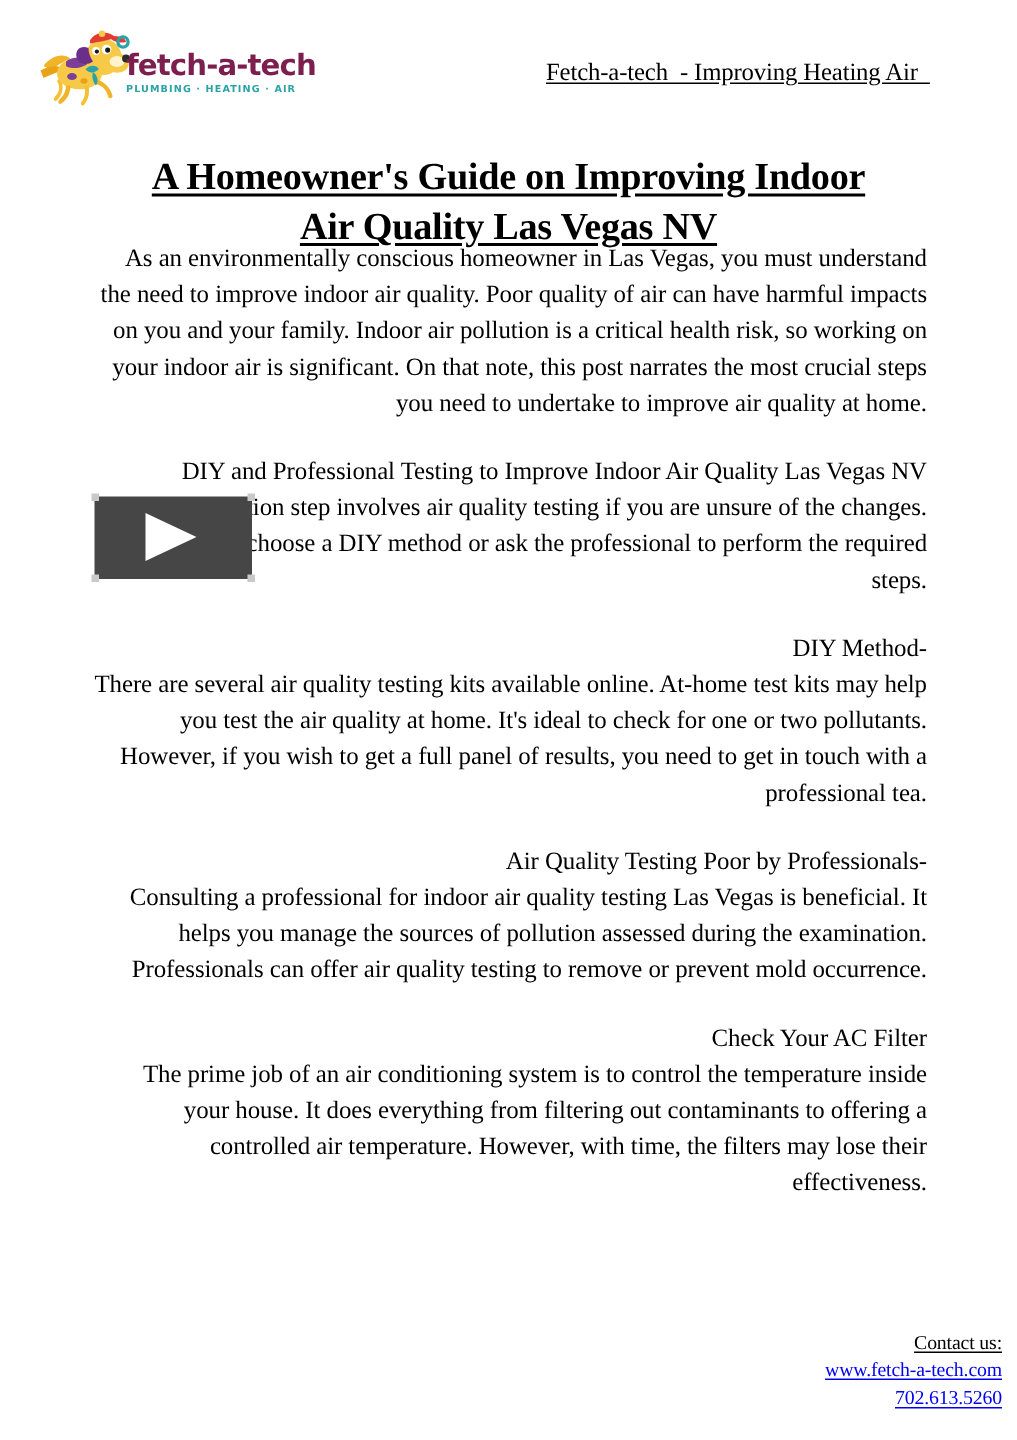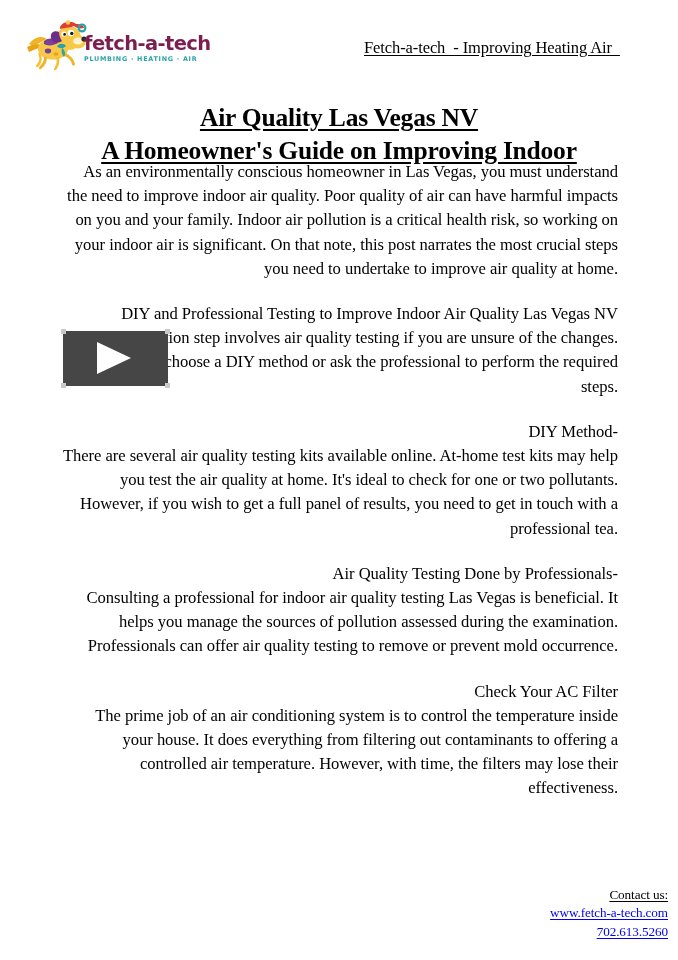--- a/index.html
+++ b/index.html
@@ -238,40 +238,40 @@
       <div class="logo-word">
         <span class="brand">fetch-a-tech</span>
         <span class="tagline">PLUMBING · HEATING · AIR</span>
       </div>
     </div>
 
     <a class="header-link" href="#">Fetch-a-tech  - Improving Heating Air  </a>
   </div>
 
   <h1 class="title">
+    <span class="tline"><span>A Homeowner's Guide on Improving Indoor</span></span>
     <span class="tline"><span>Air Quality Las Vegas NV</span></span>
-    <span class="tline"><span>A Homeowner's Guide on Improving Indoor</span></span>
   </h1>
 
   <div class="content">
 
     <p class="para">As an environmentally  conscious  homeowner  in Las Vegas, you  must understand  the need  to  improve  indoor  air quality. Poor quality of air can have  harmful impacts on you and your  family. Indoor air pollution is a critical health risk, so working  on your  indoor  air is significant. On that note,  this post  narrates  the most  crucial steps  you  need  to undertake to improve  air quality at home.</p>
 
     <div class="section">
       <p class="heading">DIY and Professional  Testing to Improve  Indoor Air Quality Las Vegas NV</p>
       <p class="body">The foundation step involves  air quality testing  if you  are unsure of the changes. You may choose  a DIY method  or ask the professional  to perform the required steps.</p>
     </div>
 
     <div class="section">
       <p class="heading">DIY Method-</p>
       <p class="body">There are several  air quality testing  kits available online. At-home  test kits  may help you  test  the air quality at home.  It's ideal to check  for one or two pollutants.  However,  if you  wish  to get a full panel of results, you need  to get in touch with a professional  tea.</p>
     </div>
 
     <div class="section">
-      <p class="heading">Air Quality Testing Done by Professionals-</p>
+      <p class="heading">Air Quality Testing Poor by Professionals-</p>
       <p class="body">Consulting  a professional  for indoor  air quality testing  Las Vegas is beneficial. It helps you  manage the sources  of pollution  assessed during the examination.  Professionals  can offer  air quality testing to remove  or prevent  mold occurrence.</p>
     </div>
 
     <div class="section">
       <p class="heading">Check Your AC Filter</p>
       <p class="body">The prime job of an air conditioning  system  is to control  the temperature  inside your  house.  It does everything  from filtering out contaminants to offering a controlled air temperature.  However, with time, the filters may lose their effectiveness.</p>
     </div>
 
   </div>
 

